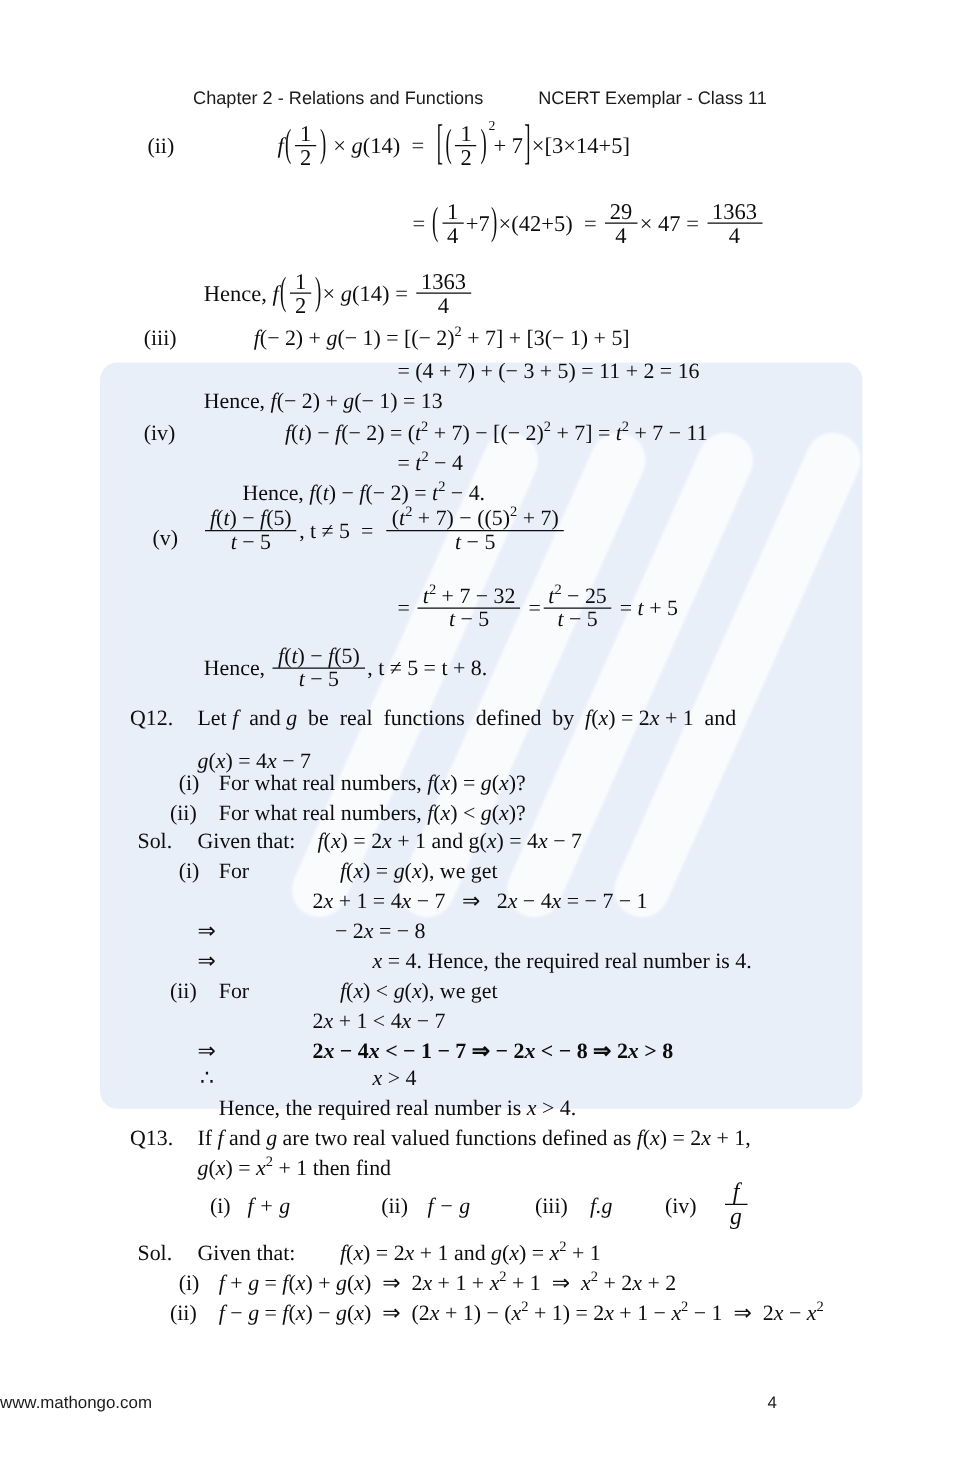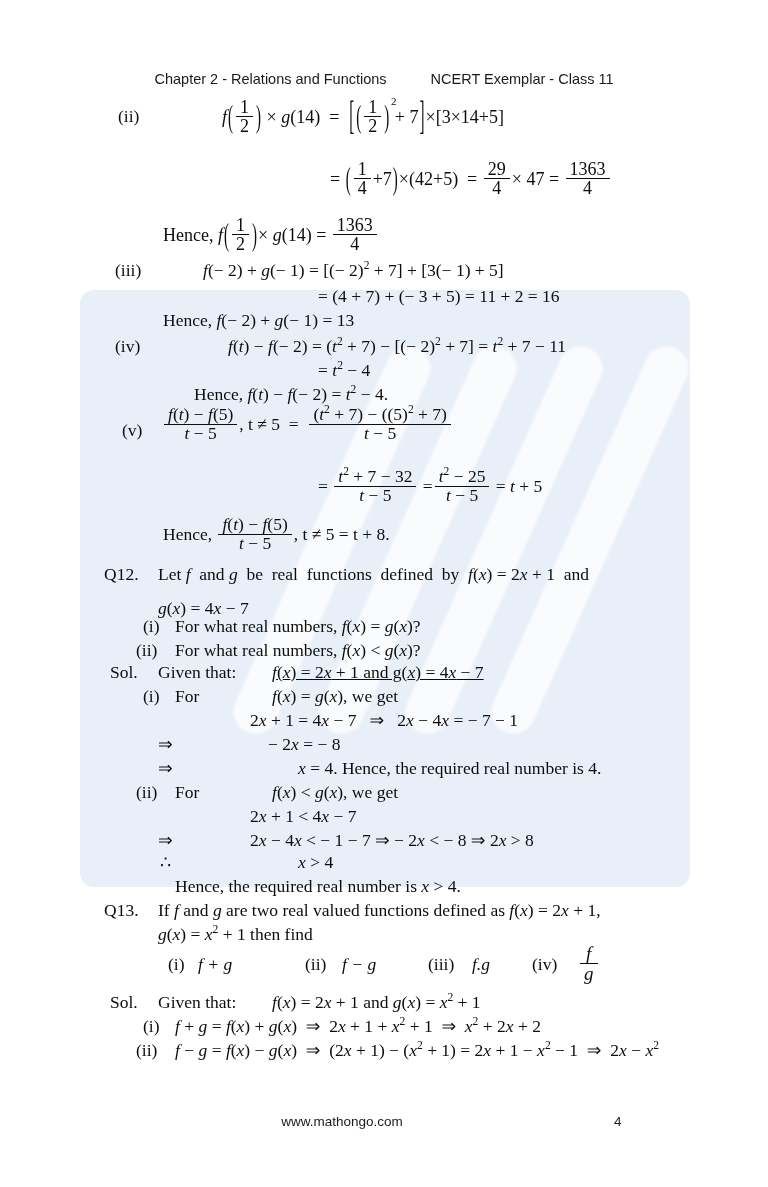--- a/index.html
+++ b/index.html
@@ -27,21 +27,21 @@
 
   
   .hdr{position:absolute;top:50px;left:0;width:768px;text-align:center;
     font-family:"Liberation Sans",sans-serif;font-size:14.5px;color:#1a1a1a;}
   .hdr span{display:inline-block;margin-top:21px;}
   .hdr .h1{margin-right:44px;}
 
   
   .ftr{position:absolute;top:1114px;left:0;width:768px;
     font-family:"Liberation Sans",sans-serif;font-size:13.5px;color:#1a1a1a;}
-  .ftr .site{position:absolute;left:0;width:684px;text-align:center;}
+  .ftr .site{position:absolute;left:0;width:684px;}
   .ftr .pg{position:absolute;left:614px;}
 
   
   .ln{position:absolute;white-space:nowrap;font-size:17.5px;line-height:1;}
   .it{font-style:italic;}
   .bold{font-weight:normal;font-family:"Liberation Serif",serif;}
   sup{font-size:.66em;vertical-align:super;line-height:0;}
 
   
   .fr{display:inline-block;vertical-align:middle;text-align:center;
@@ -142,21 +142,21 @@
   <div class="ln" style="left:175px;top:618px;">
     For what real numbers, <span class="it">f</span>(<span class="it">x</span>) = <span class="it">g</span>(<span class="it">x</span>)?
   </div>
   <div class="ln" style="left:136px;top:642px;">(ii)</div>
   <div class="ln" style="left:175px;top:642px;">
     For what real numbers, <span class="it">f</span>(<span class="it">x</span>) &lt; <span class="it">g</span>(<span class="it">x</span>)?
   </div>
 
   <div class="ln bold" style="left:110px;top:664px;">Sol.</div>
   <div class="ln" style="left:158px;top:664px;">Given that:</div>
-  <div class="ln" style="left:272px;top:664px;text-decoration:underline;">
+  <div class="ln" style="left:254px;top:664px;">
     <span class="it">f</span>(<span class="it">x</span>) = 2<span class="it">x</span> + 1 and g(<span class="it">x</span>) = 4<span class="it">x</span> − 7
   </div>
 
   <div class="ln" style="left:143px;top:688px;">(i)</div>
   <div class="ln" style="left:175px;top:688px;">For</div>
   <div class="ln" style="left:272px;top:688px;">
     <span class="it">f</span>(<span class="it">x</span>) = <span class="it">g</span>(<span class="it">x</span>), we get
   </div>
   <div class="ln" style="left:250px;top:712px;">
     2<span class="it">x</span> + 1 = 4<span class="it">x</span> − 7&nbsp;&nbsp; ⇒&nbsp;&nbsp; 2<span class="it">x</span> − 4<span class="it">x</span> = − 7 − 1
@@ -172,21 +172,21 @@
 
   <div class="ln" style="left:136px;top:784px;">(ii)</div>
   <div class="ln" style="left:175px;top:784px;">For</div>
   <div class="ln" style="left:272px;top:784px;">
     <span class="it">f</span>(<span class="it">x</span>) &lt; <span class="it">g</span>(<span class="it">x</span>), we get
   </div>
   <div class="ln" style="left:250px;top:808px;">
     2<span class="it">x</span> + 1 &lt; 4<span class="it">x</span> − 7
   </div>
   <div class="ln" style="left:158px;top:832px;">⇒</div>
-  <div class="ln" style="left:250px;top:832px;">
+  <div class="ln" style="left:250px;top:832px;font-weight:bold;">
     2<span class="it">x</span> − 4<span class="it">x</span> &lt; − 1 − 7 ⇒ − 2<span class="it">x</span> &lt; − 8 ⇒ 2<span class="it">x</span> &gt; 8
   </div>
   <div class="ln" style="left:160px;top:854px;">∴</div>
   <div class="ln" style="left:298px;top:854px;">
     <span class="it">x</span> &gt; 4
   </div>
   <div class="ln" style="left:175px;top:878px;">
     Hence, the required real number is <span class="it">x</span> &gt; 4.
   </div>
 

